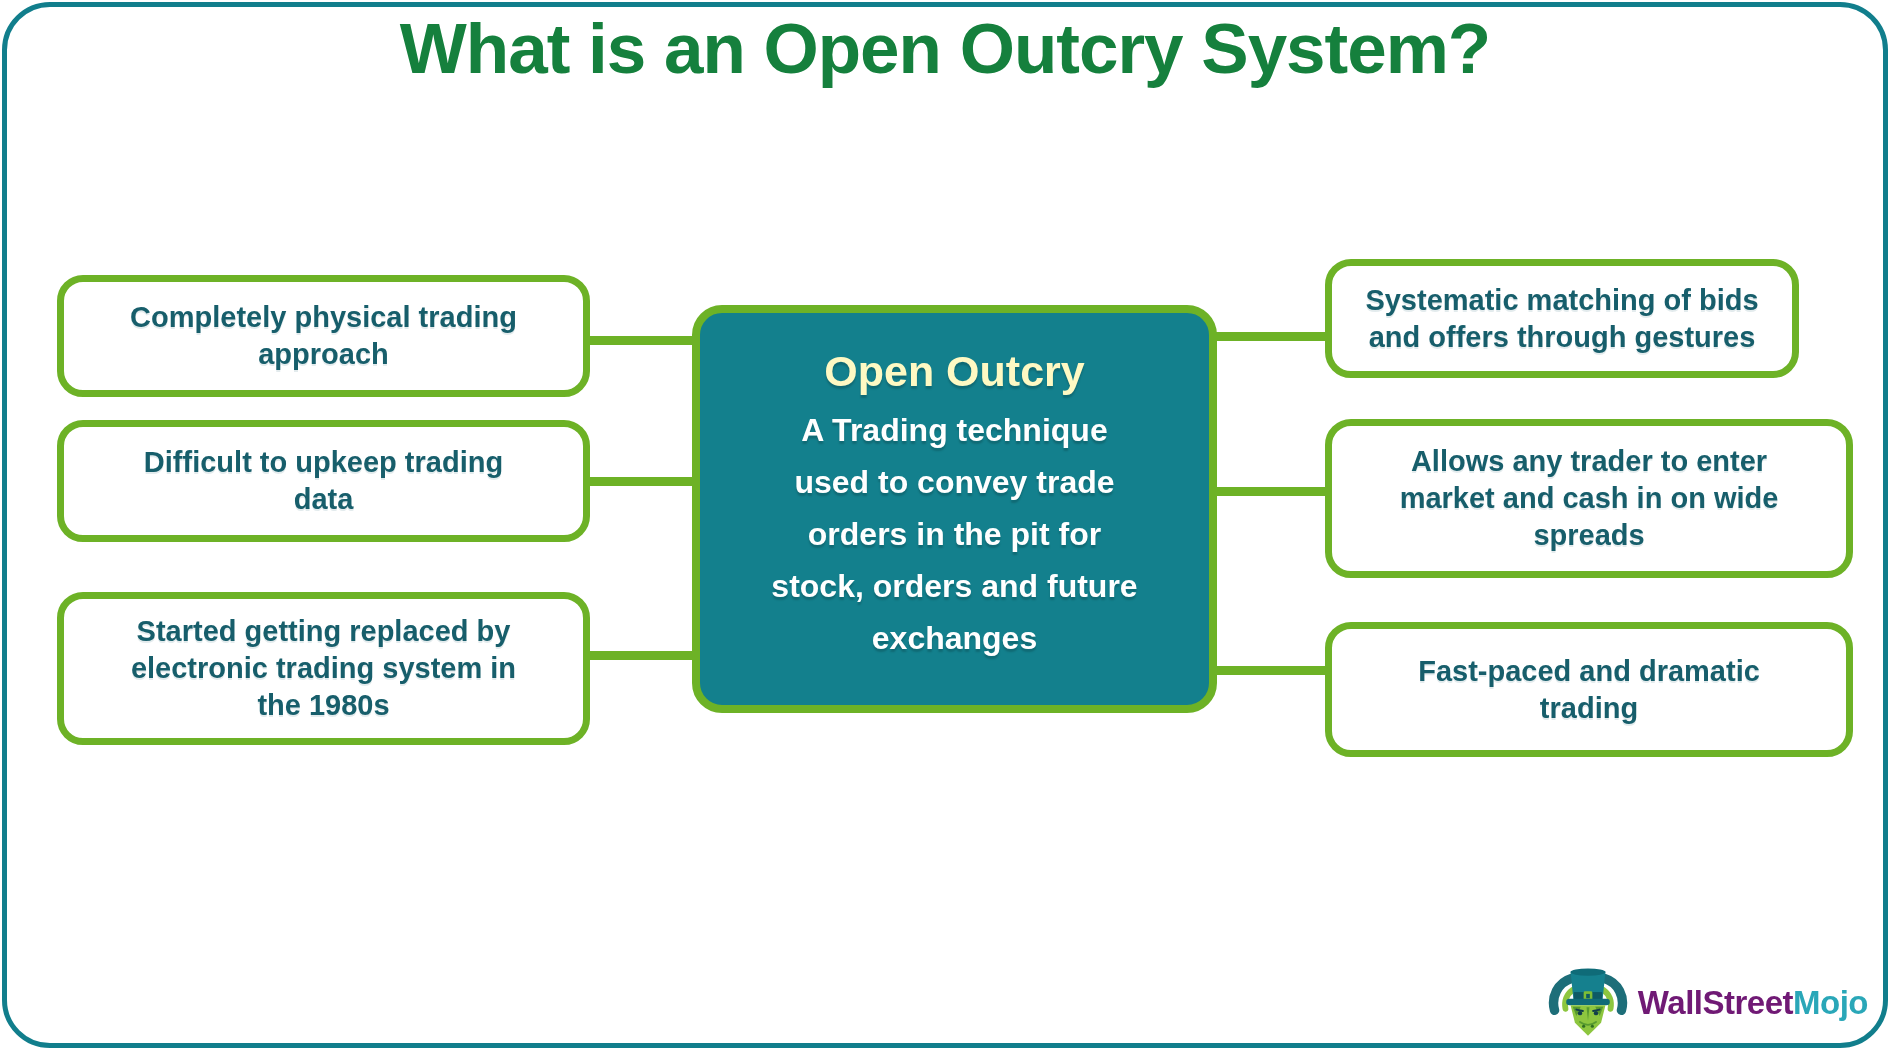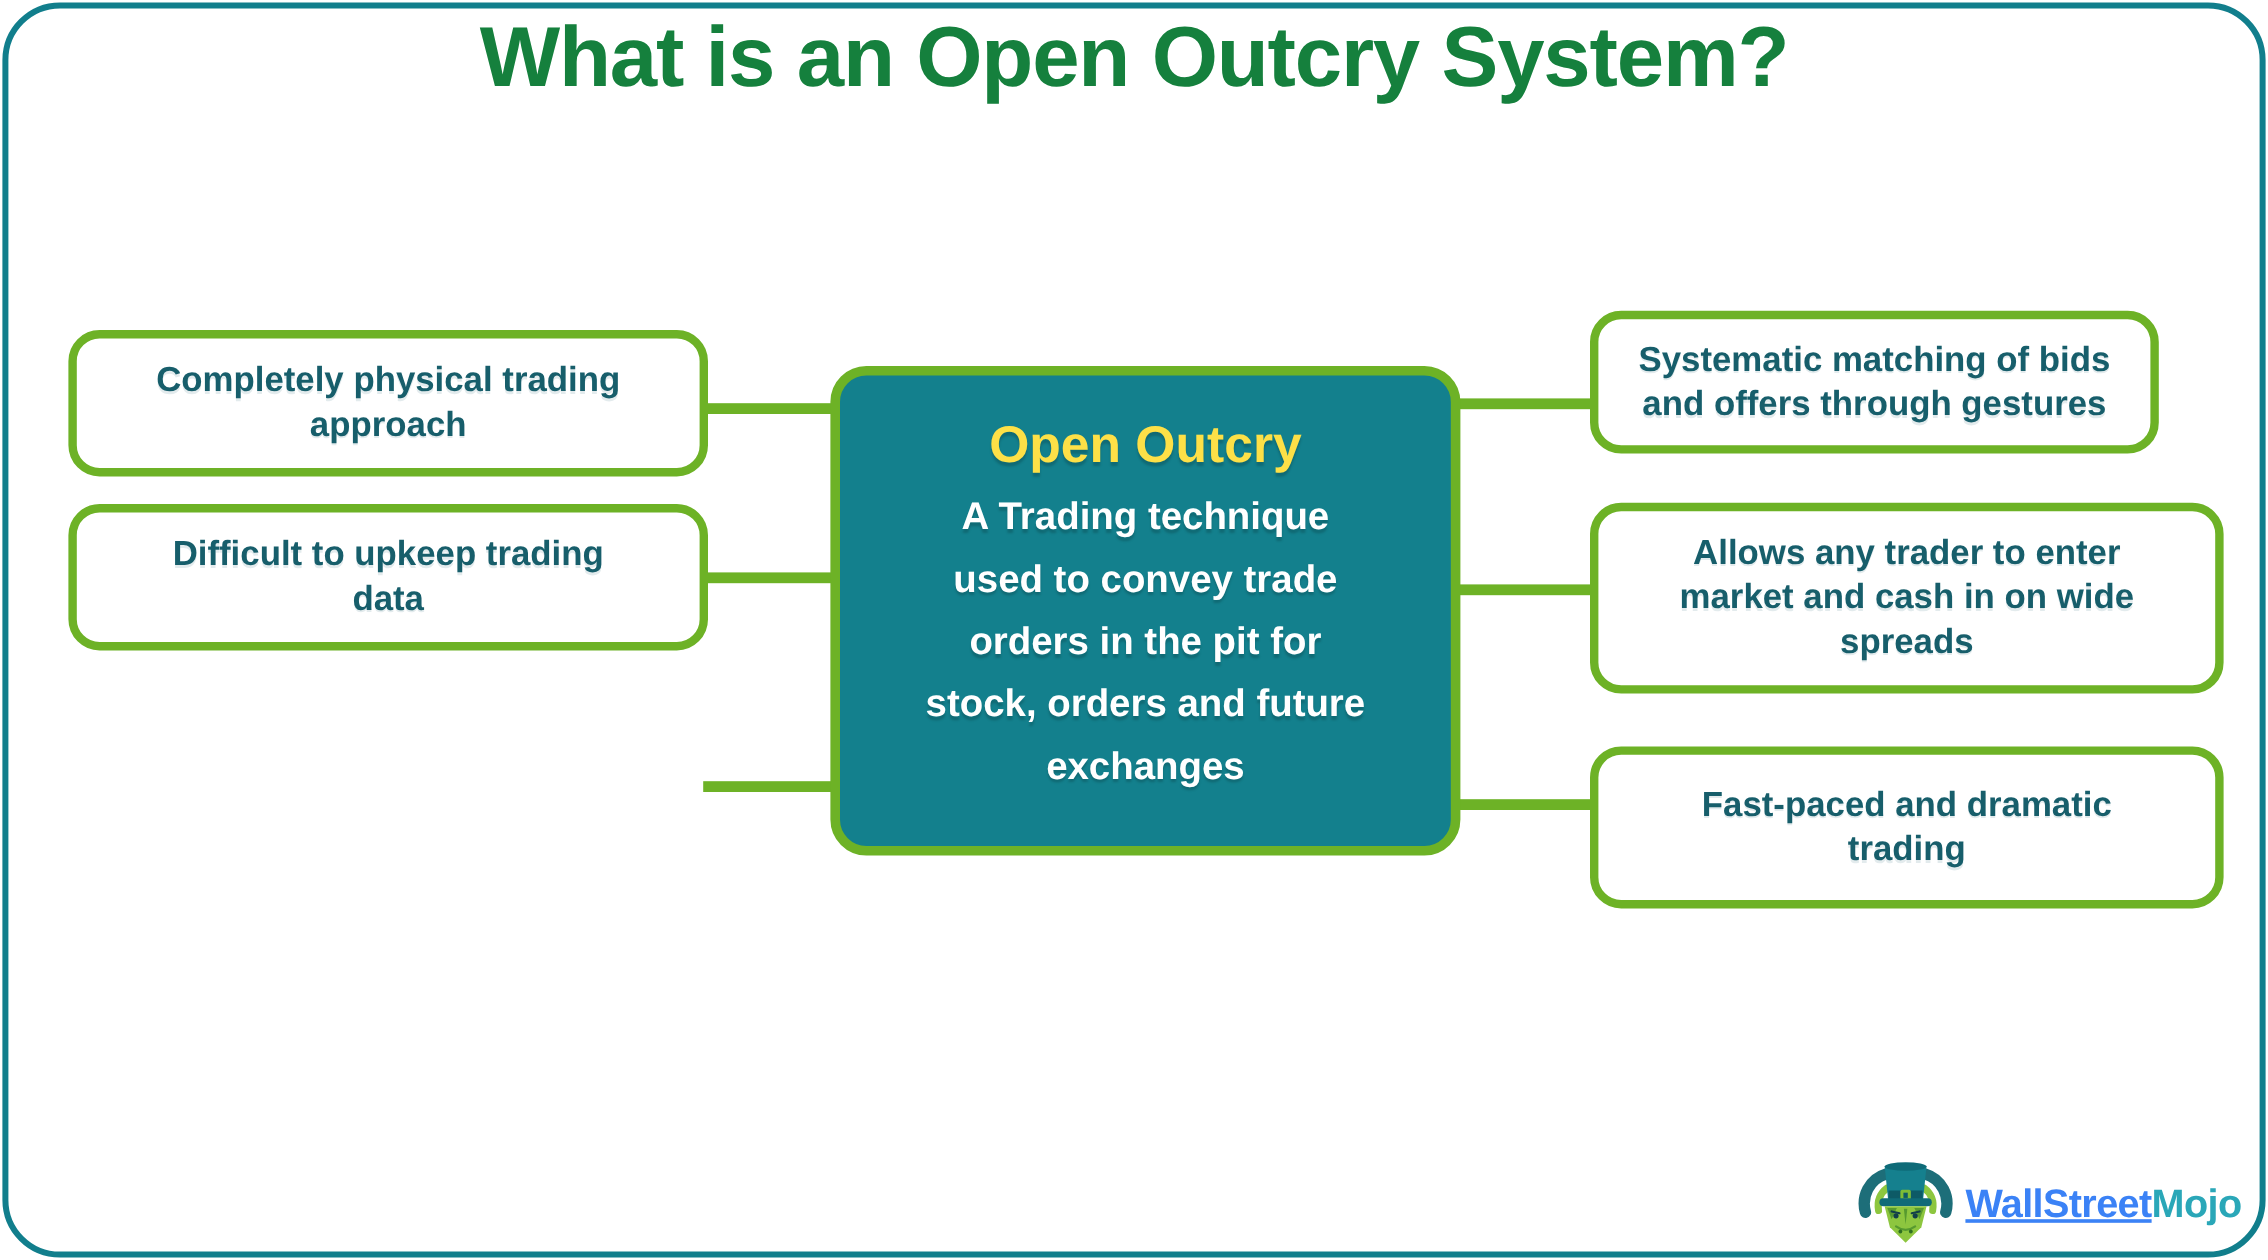--- a/index.html
+++ b/index.html
@@ -72,21 +72,21 @@
     display: flex;
     flex-direction: column;
     align-items: center;
     text-align: center;
     padding-top: 34px;
     z-index: 2;
   }
   .center-title {
     font-size: 43px;
     font-weight: 800;
-    color: #fde047;
+    color: #fef9c3;
     text-shadow: 0 3px 2px rgba(0,0,0,0.18);
   }
   .center-desc {
     margin-top: 8px;
     font-size: 32px;
     line-height: 52px;
     font-weight: 700;
     color: #ffffff;
     white-space: pre-line;
     text-shadow: 0 3px 2px rgba(0,0,0,0.18);
@@ -112,39 +112,44 @@
     display: flex;
     align-items: center;
     gap: 10px;
     z-index: 2;
   }
   .logo-text {
     font-size: 33px;
     font-weight: 800;
     letter-spacing: -0.5px;
   }
-  .brand-primary   { color: #3b82f6; text-decoration: underline; }
+  .brand-primary   { color: #701a75; }
   .brand-secondary { color: #2aa7b8; }
 </style>
 </head>
 <body>
 
 <div class="canvas">
 
   <div class="frame"></div>
 
   <h1 class="page-title">What is an Open Outcry System?</h1>
 
   <div class="node" id="node-l2">
     <div class="node-text">Difficult to upkeep trading
 data</div>
   </div>
   <div class="node" id="node-l1">
     <div class="node-text">Completely physical trading
 approach</div>
+  </div>
+  <div class="node" id="node-l3">
+    <div class="node-text">Started getting replaced by
+electronic trading system in
+the 1980s</div>
   </div>
 
   <div class="node" id="node-r1">
     <div class="node-text">Systematic matching of bids
 and offers through gestures</div>
   </div>
   <div class="node" id="node-r2">
     <div class="node-text">Allows any trader to enter
 market and cash in on wide
 spreads</div>

